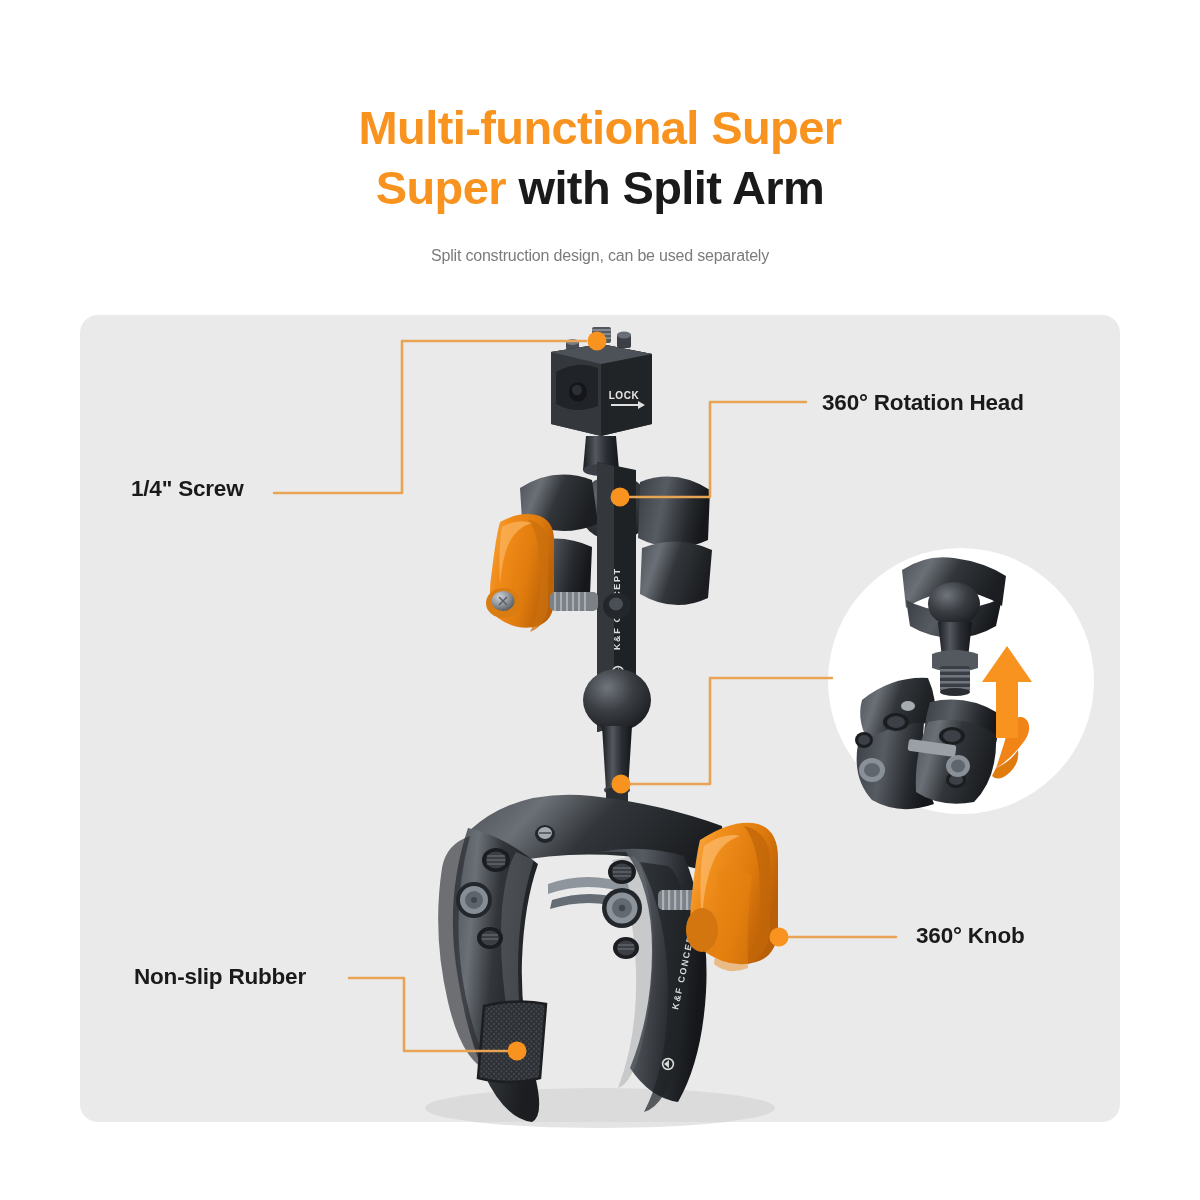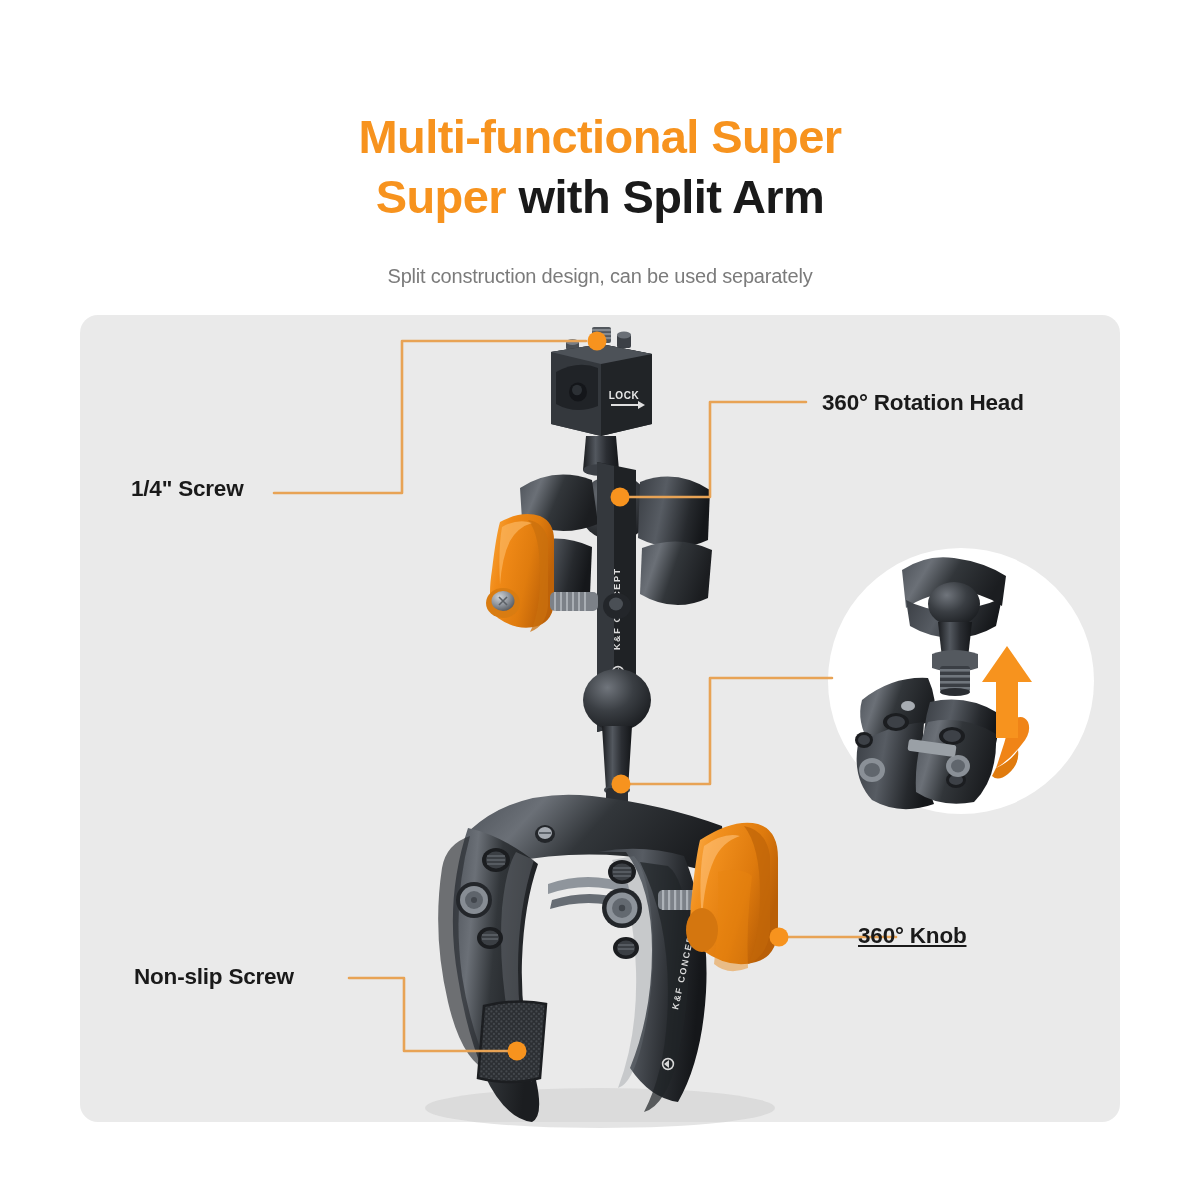--- a/index.html
+++ b/index.html
@@ -6,42 +6,42 @@
   body{
     width:1200px;height:1200px;background:#ffffff;
     font-family:"Liberation Sans",sans-serif;
     overflow:hidden;position:relative;
   }
   .stage{position:absolute;inset:0;}
 
   
   .header{position:absolute;left:0;top:0;width:1200px;text-align:center;}
   .title{
-    margin:13px;padding-top:94px;
+    margin:4px;padding-top:94px;
     font-size:47px;line-height:1.27;font-weight:bold;
     letter-spacing:-0.6px;color:#1a1a1a;
   }
   .title .accent{color:#F7931E;}
   .subtitle{
     margin:0;padding-top:26px;
-    font-size:20px;color:#7b7b7b;font-weight:normal;letter-spacing:-0.2px;
+    font-size:16px;color:#7b7b7b;font-weight:normal;letter-spacing:-0.2px;
   }
 
   
   .panel{
     position:absolute;left:80px;top:315px;width:1040px;height:807px;
     background:#eaeaea;border-radius:18px;overflow:hidden;
   }
 
   
   .callout{position:absolute;font-size:22.5px;font-weight:bold;color:#1a1a1a;
            letter-spacing:-0.2px;white-space:nowrap;text-align:right;}
   .c-screw  {left:131px;  top:476px;}
   .c-rothead{left:822px;  top:390px;}
-  .c-knob   {left:858px;  top:923px;text-decoration:underline;}
+  .c-knob   {left:916px;  top:923px;}
   .c-rubber {left:134px;  top:964px;}
 
   
   .wires{position:absolute;left:0;top:0;width:1200px;height:1200px;pointer-events:none;}
 
   
   .product{position:absolute;left:0;top:0;width:1200px;height:1200px;}
 
   .brandtxt{
     fill:#dcdcdc;font-family:"Liberation Sans",sans-serif;
@@ -374,15 +374,15 @@
       <circle cx="620" cy="497" r="9.5"></circle>
       <circle cx="621" cy="784" r="9.5"></circle>
       <circle cx="779" cy="937" r="9.5"></circle>
       <circle cx="517" cy="1051" r="9.5"></circle>
     </g>
   </svg>
 
   <div class="callout c-screw">1/4" Screw</div>
   <div class="callout c-rothead">360° Rotation Head</div>
   <div class="callout c-knob">360° Knob</div>
-  <div class="callout c-rubber">Non-slip Screw</div>
+  <div class="callout c-rubber">Non-slip Rubber</div>
 
 </div>
 
 </body></html>

